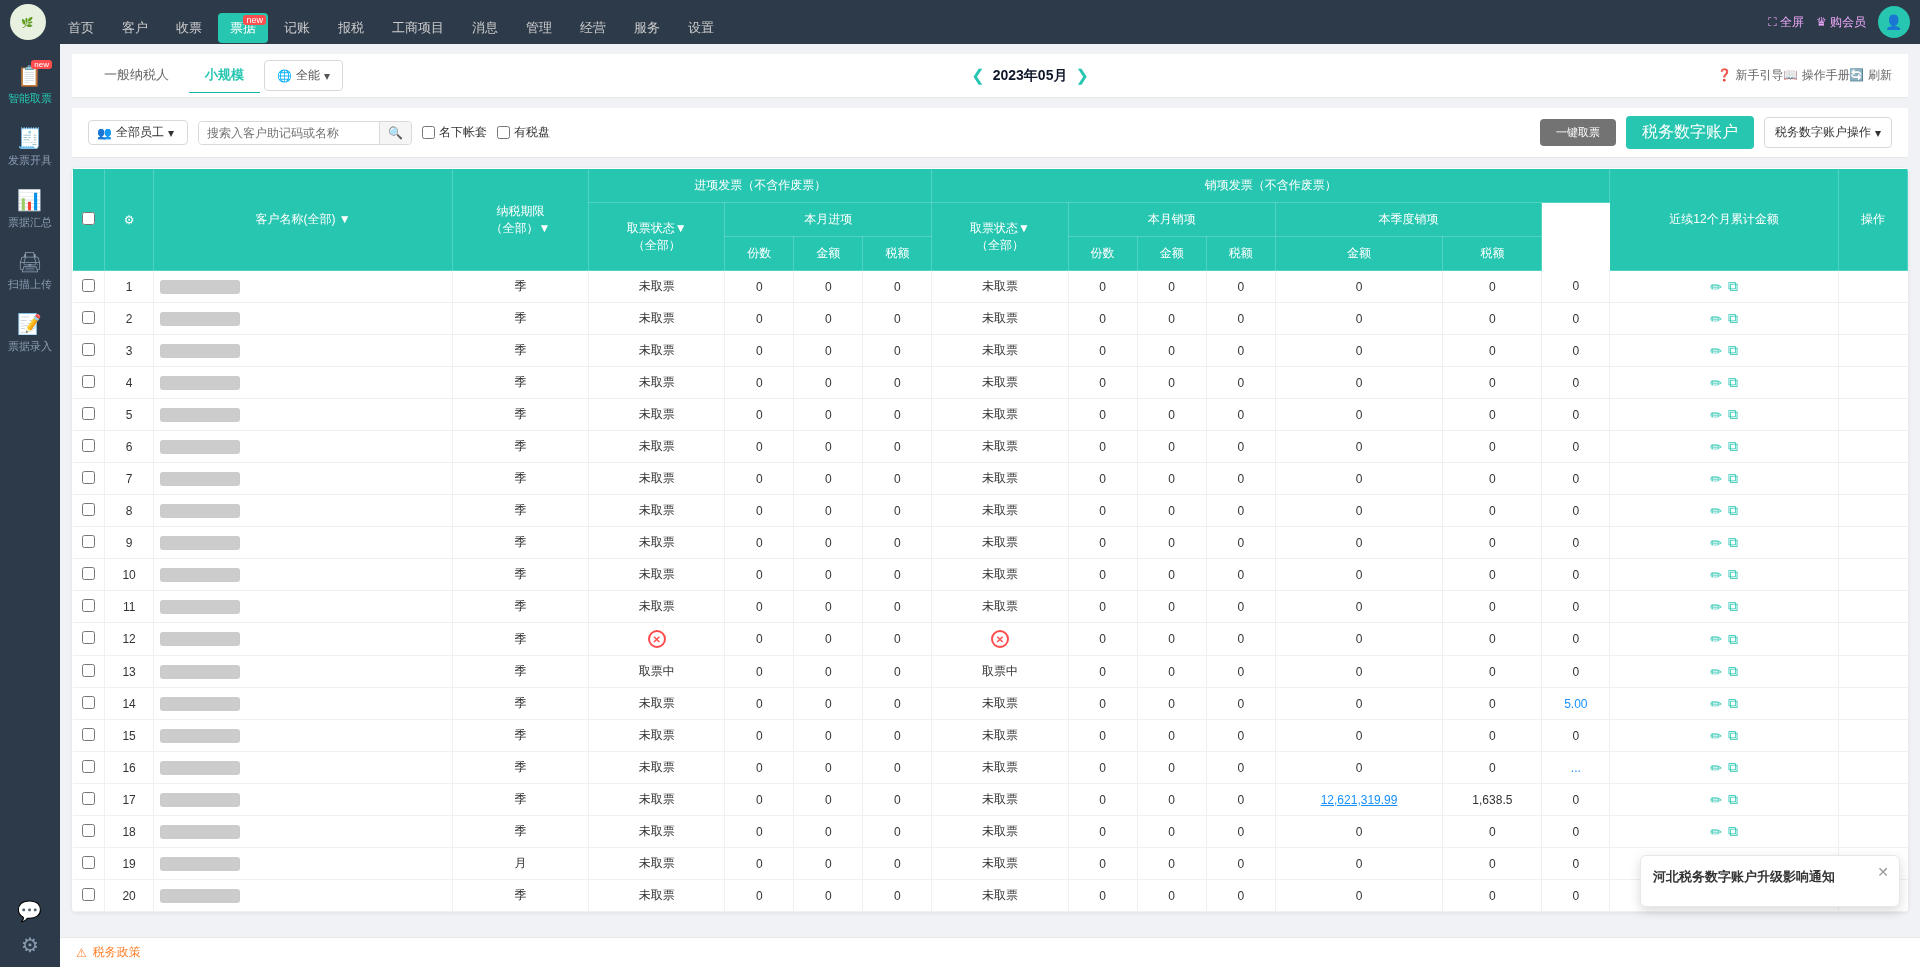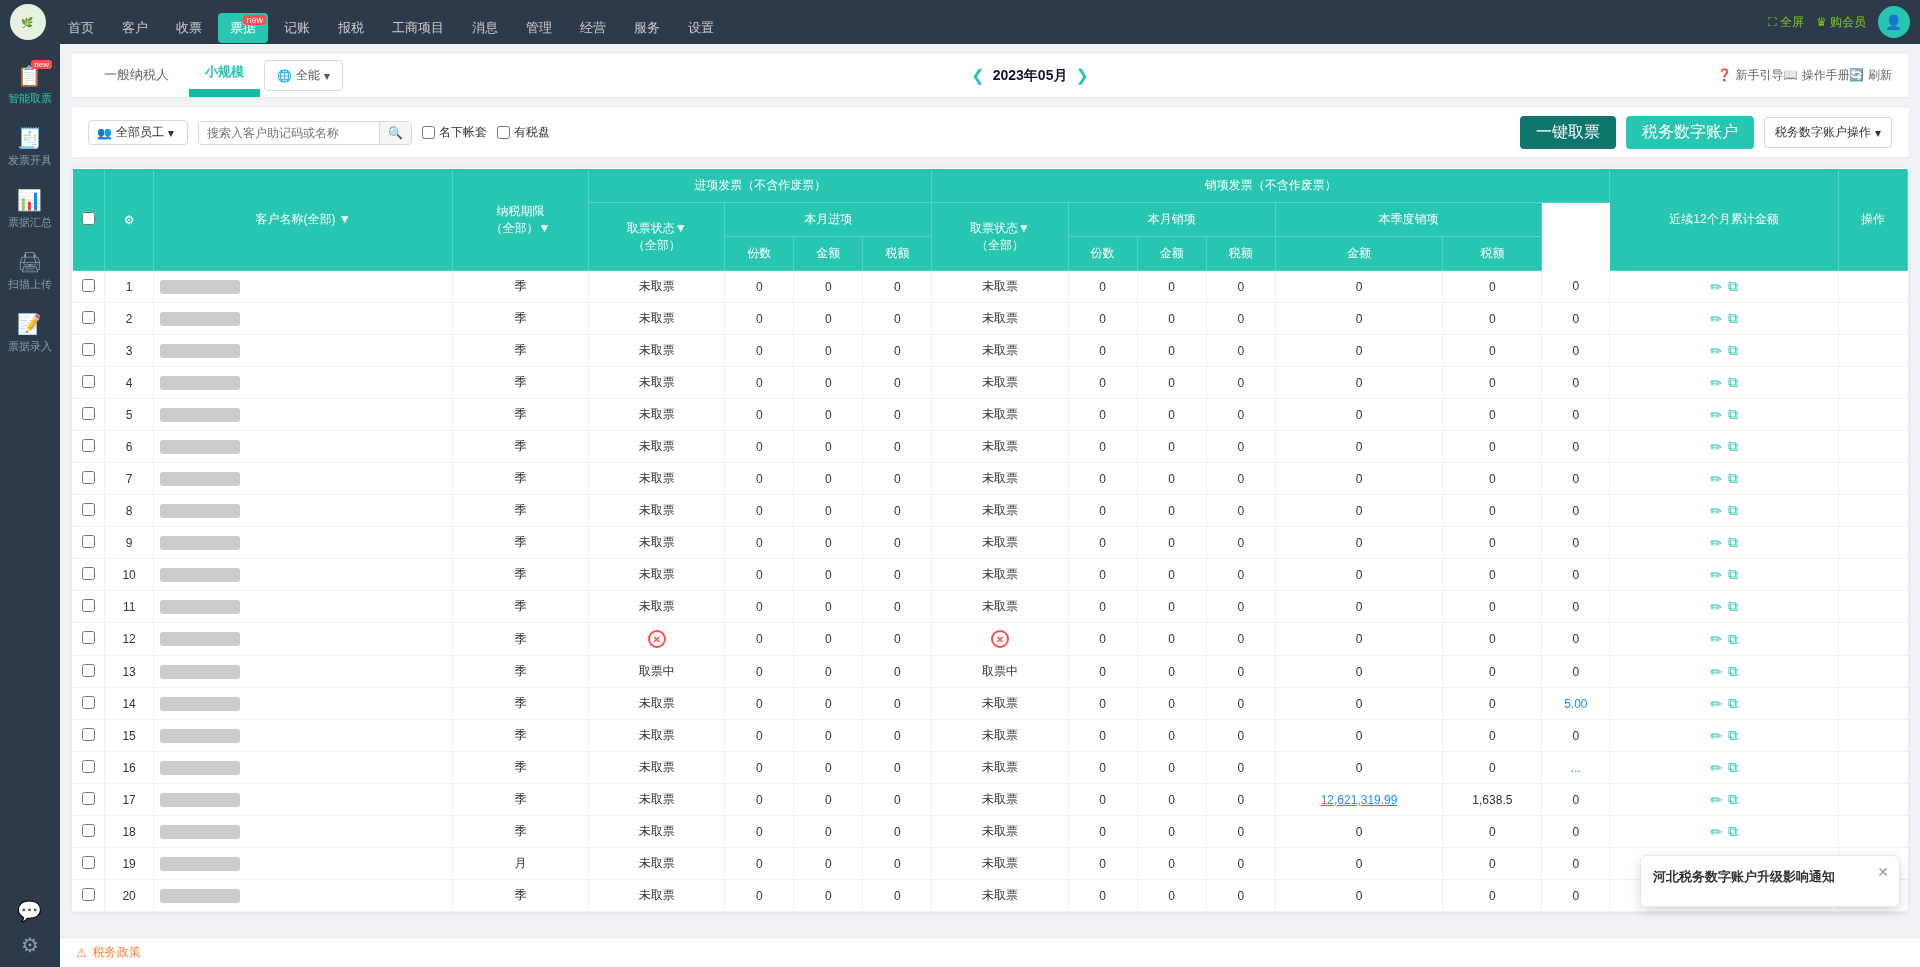--- a/index.html
+++ b/index.html
@@ -60,21 +60,21 @@
       font-size: 9px;
       padding: 0 3px;
       border-radius: 3px;
     }
     .top-nav .right-area {
       display: flex;
       align-items: center;
       gap: 12px;
       font-size: 12px;
     }
-    .top-nav .right-area span { color: #84cc16; cursor: pointer; }
+    .top-nav .right-area span { color: #f0abfc; cursor: pointer; }
     .avatar {
       width: 32px;
       height: 32px;
       background: #26c6b0;
       border-radius: 50%;
       display: flex;
       align-items: center;
       justify-content: center;
       color: #fff;
       font-size: 14px;
@@ -163,21 +163,21 @@
     }
     .sub-nav .tab {
       padding: 8px 16px;
       cursor: pointer;
       color: #666;
       font-size: 13px;
       border-bottom: 2px solid transparent;
     }
     .sub-nav .tab.active {
       color: #26c6b0;
-      border-bottom: 8px solid #14b8a6;
+      border-bottom: 1px solid #14b8a6;
       font-weight: bold;
     }
     .sub-nav .full-tab {
       display: flex;
       align-items: center;
       gap: 4px;
       padding: 6px 12px;
       border: 1px solid #d9d9d9;
       border-radius: 4px;
       cursor: pointer;
@@ -246,27 +246,27 @@
     }
     .filter-bar .checkbox-item {
       display: flex;
       align-items: center;
       gap: 4px;
       cursor: pointer;
       font-size: 12px;
     }
     .filter-bar .spacer { flex: 1; }
     .btn-orange {
-      background: #0f766e;
+      background: #737373;
       color: #fff;
       border: none;
       border-radius: 4px;
       padding: 6px 16px;
       cursor: pointer;
-      font-size: 16px;
+      font-size: 11px;
     }
     .btn-teal {
       background: #26c6b0;
       color: #fff;
       border: none;
       border-radius: 4px;
       padding: 6px 16px;
       cursor: pointer;
       font-size: 16px;
     }

